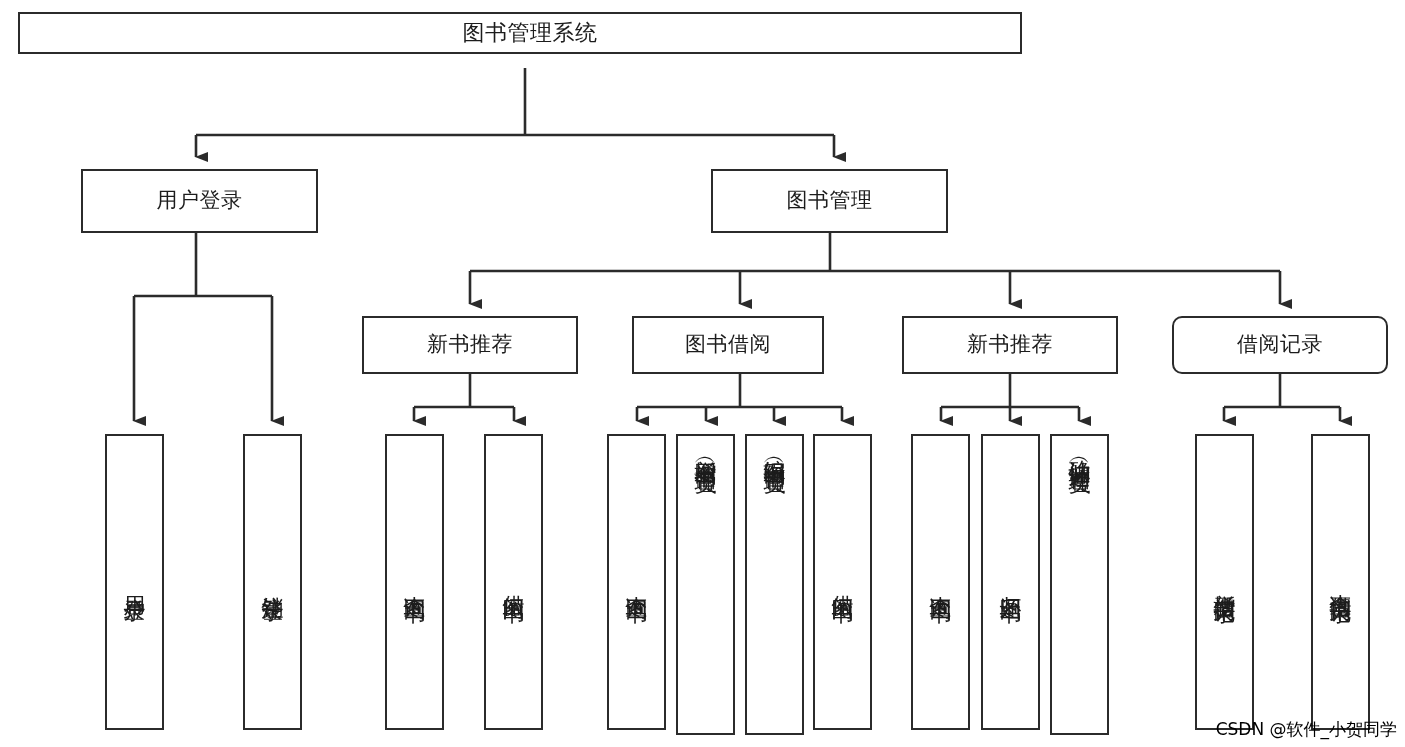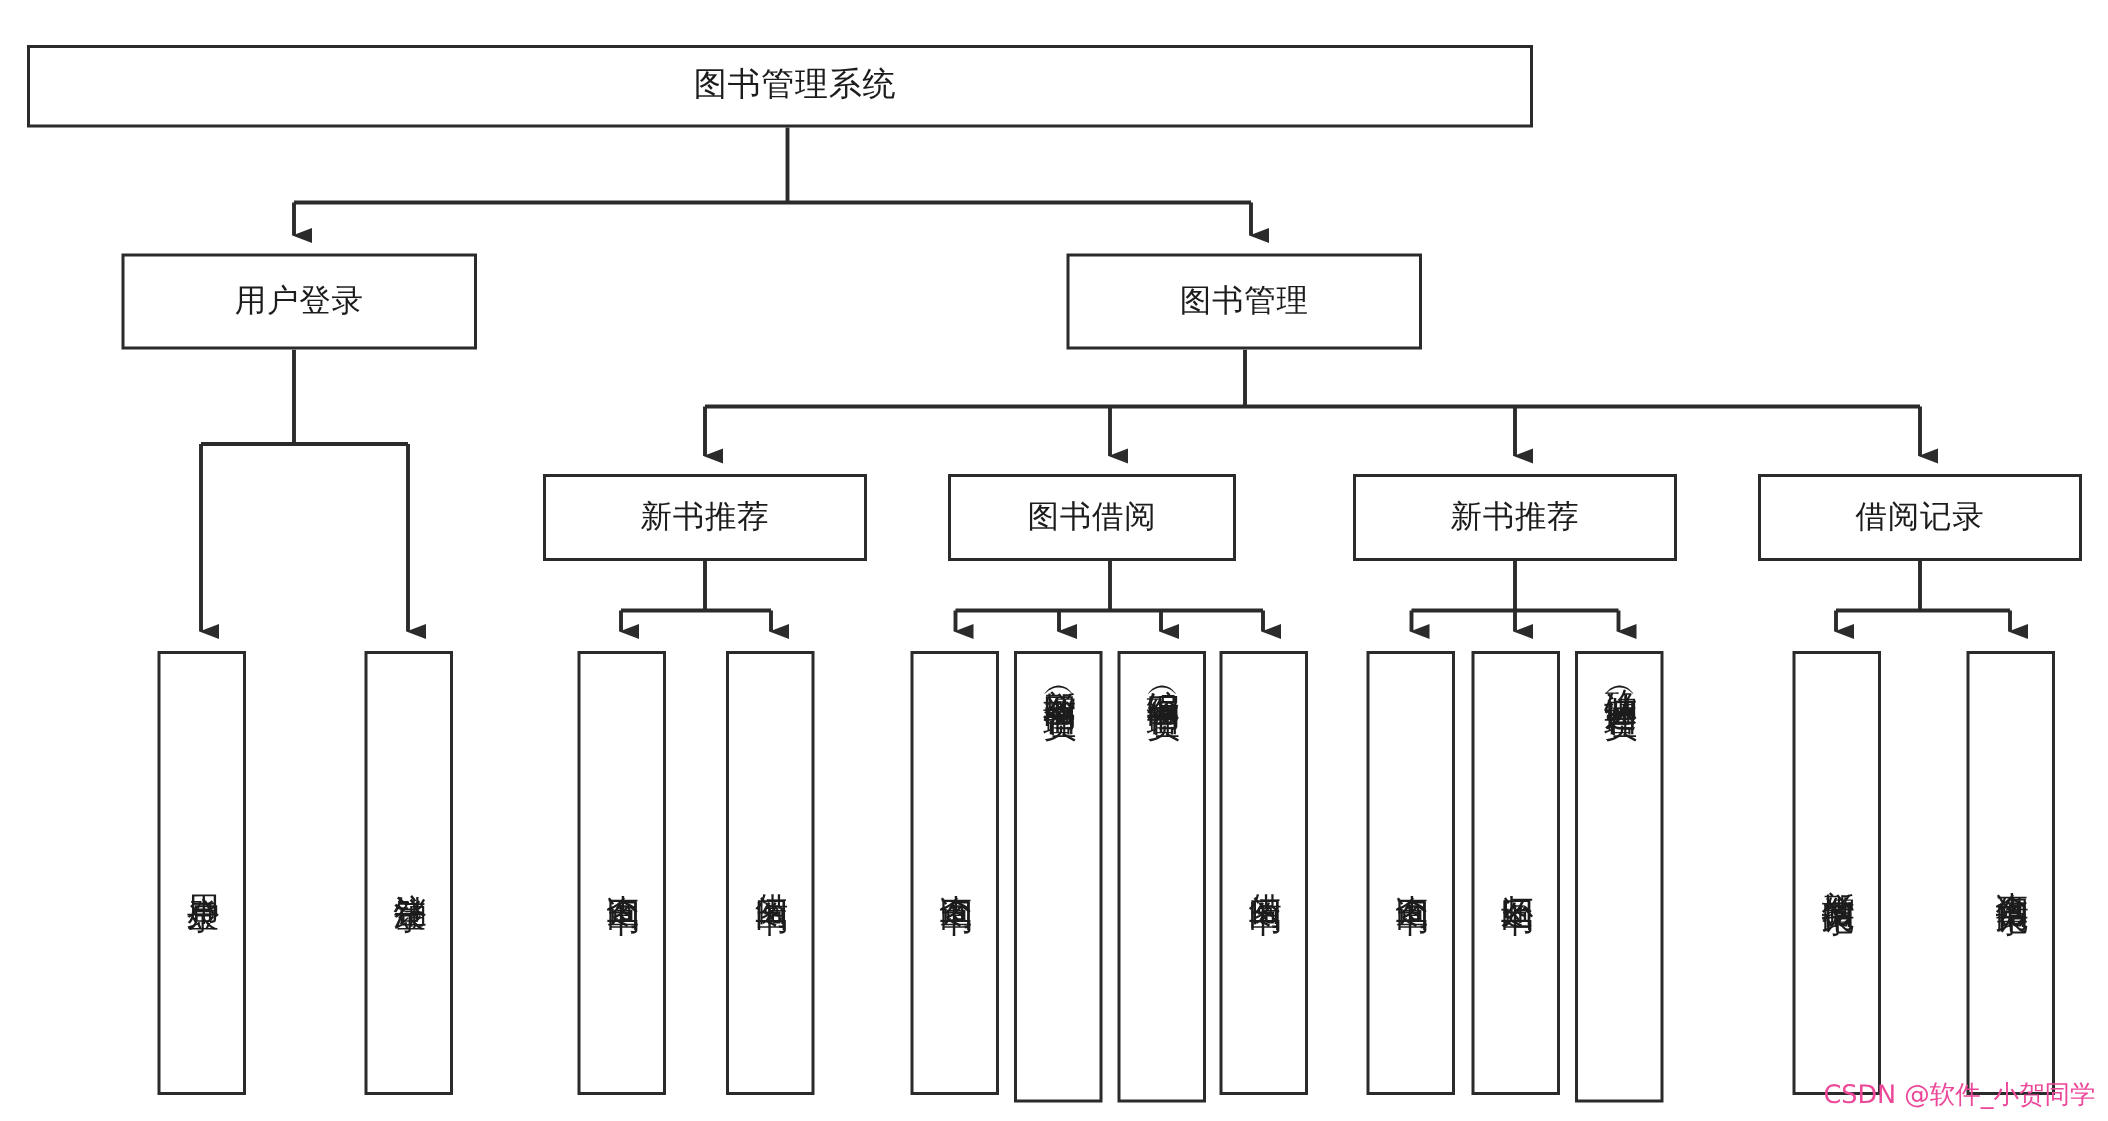--- a/index.html
+++ b/index.html
@@ -61,21 +61,21 @@
   }
   .node.vert.mid {
     align-items: center;
     padding-top: 0;
   }
   .watermark {
     position: absolute;
     right: 8px;
     bottom: 6px;
     font-size: 17px;
-    color: #ec4899;
+    color: #000000;
     white-space: nowrap;
     z-index: 3;
   }
 </style>
 </head>
 <body>
 
 <div id="canvas">
 
   <svg id="edges" viewBox="0 0 1405 747" width="1405" height="747" xmlns="http://www.w3.org/2000/svg">
@@ -121,21 +121,21 @@
       <path d="M1010,407 L1010,421" marker-end="url(#arw)"></path>
       <path d="M1079,407 L1079,421" marker-end="url(#arw)"></path>
 
       <path d="M1280,374 L1280,407"></path>
       <path d="M1224,407 L1340,407"></path>
       <path d="M1224,407 L1224,421" marker-end="url(#arw)"></path>
       <path d="M1340,407 L1340,421" marker-end="url(#arw)"></path>
     </g>
   </svg>
 
-  <div class="node root horiz" style="left:18px; top:30px; width:1004px; height:55px;padding-left:20px;">
+  <div class="node root horiz" style="left:18px; top:12px; width:1004px; height:42px;padding-left:20px;">
     <span class="label">图书管理系统</span>
   </div>
 
   <div class="node horiz" style="left:81px; top:169px; width:237px; height:64px;">
     <span class="label">用户登录</span>
   </div>
 
   <div class="node horiz" style="left:711px; top:169px; width:237px; height:64px;">
     <span class="label">图书管理</span>
   </div>
@@ -145,21 +145,21 @@
   </div>
 
   <div class="node horiz" style="left:632px; top:316px; width:192px; height:58px;">
     <span class="label">图书借阅</span>
   </div>
 
   <div class="node horiz" style="left:902px; top:316px; width:216px; height:58px;">
     <span class="label">新书推荐</span>
   </div>
 
-  <div class="node horiz" style="left:1172px; top:316px; width:216px; height:58px;">
+  <div class="node horiz" style="left:1172px; top:316px; width:216px; height:58px;border-radius:10px;">
     <span class="label">借阅记录</span>
   </div>
 
   <div class="node vert mid" style="left:105px; top:434px; width:59px; height:296px;">
     <span class="label">用户登录</span>
   </div>
 
   <div class="node vert mid" style="left:243px; top:434px; width:59px; height:296px;">
     <span class="label">注销登录</span>
   </div>

